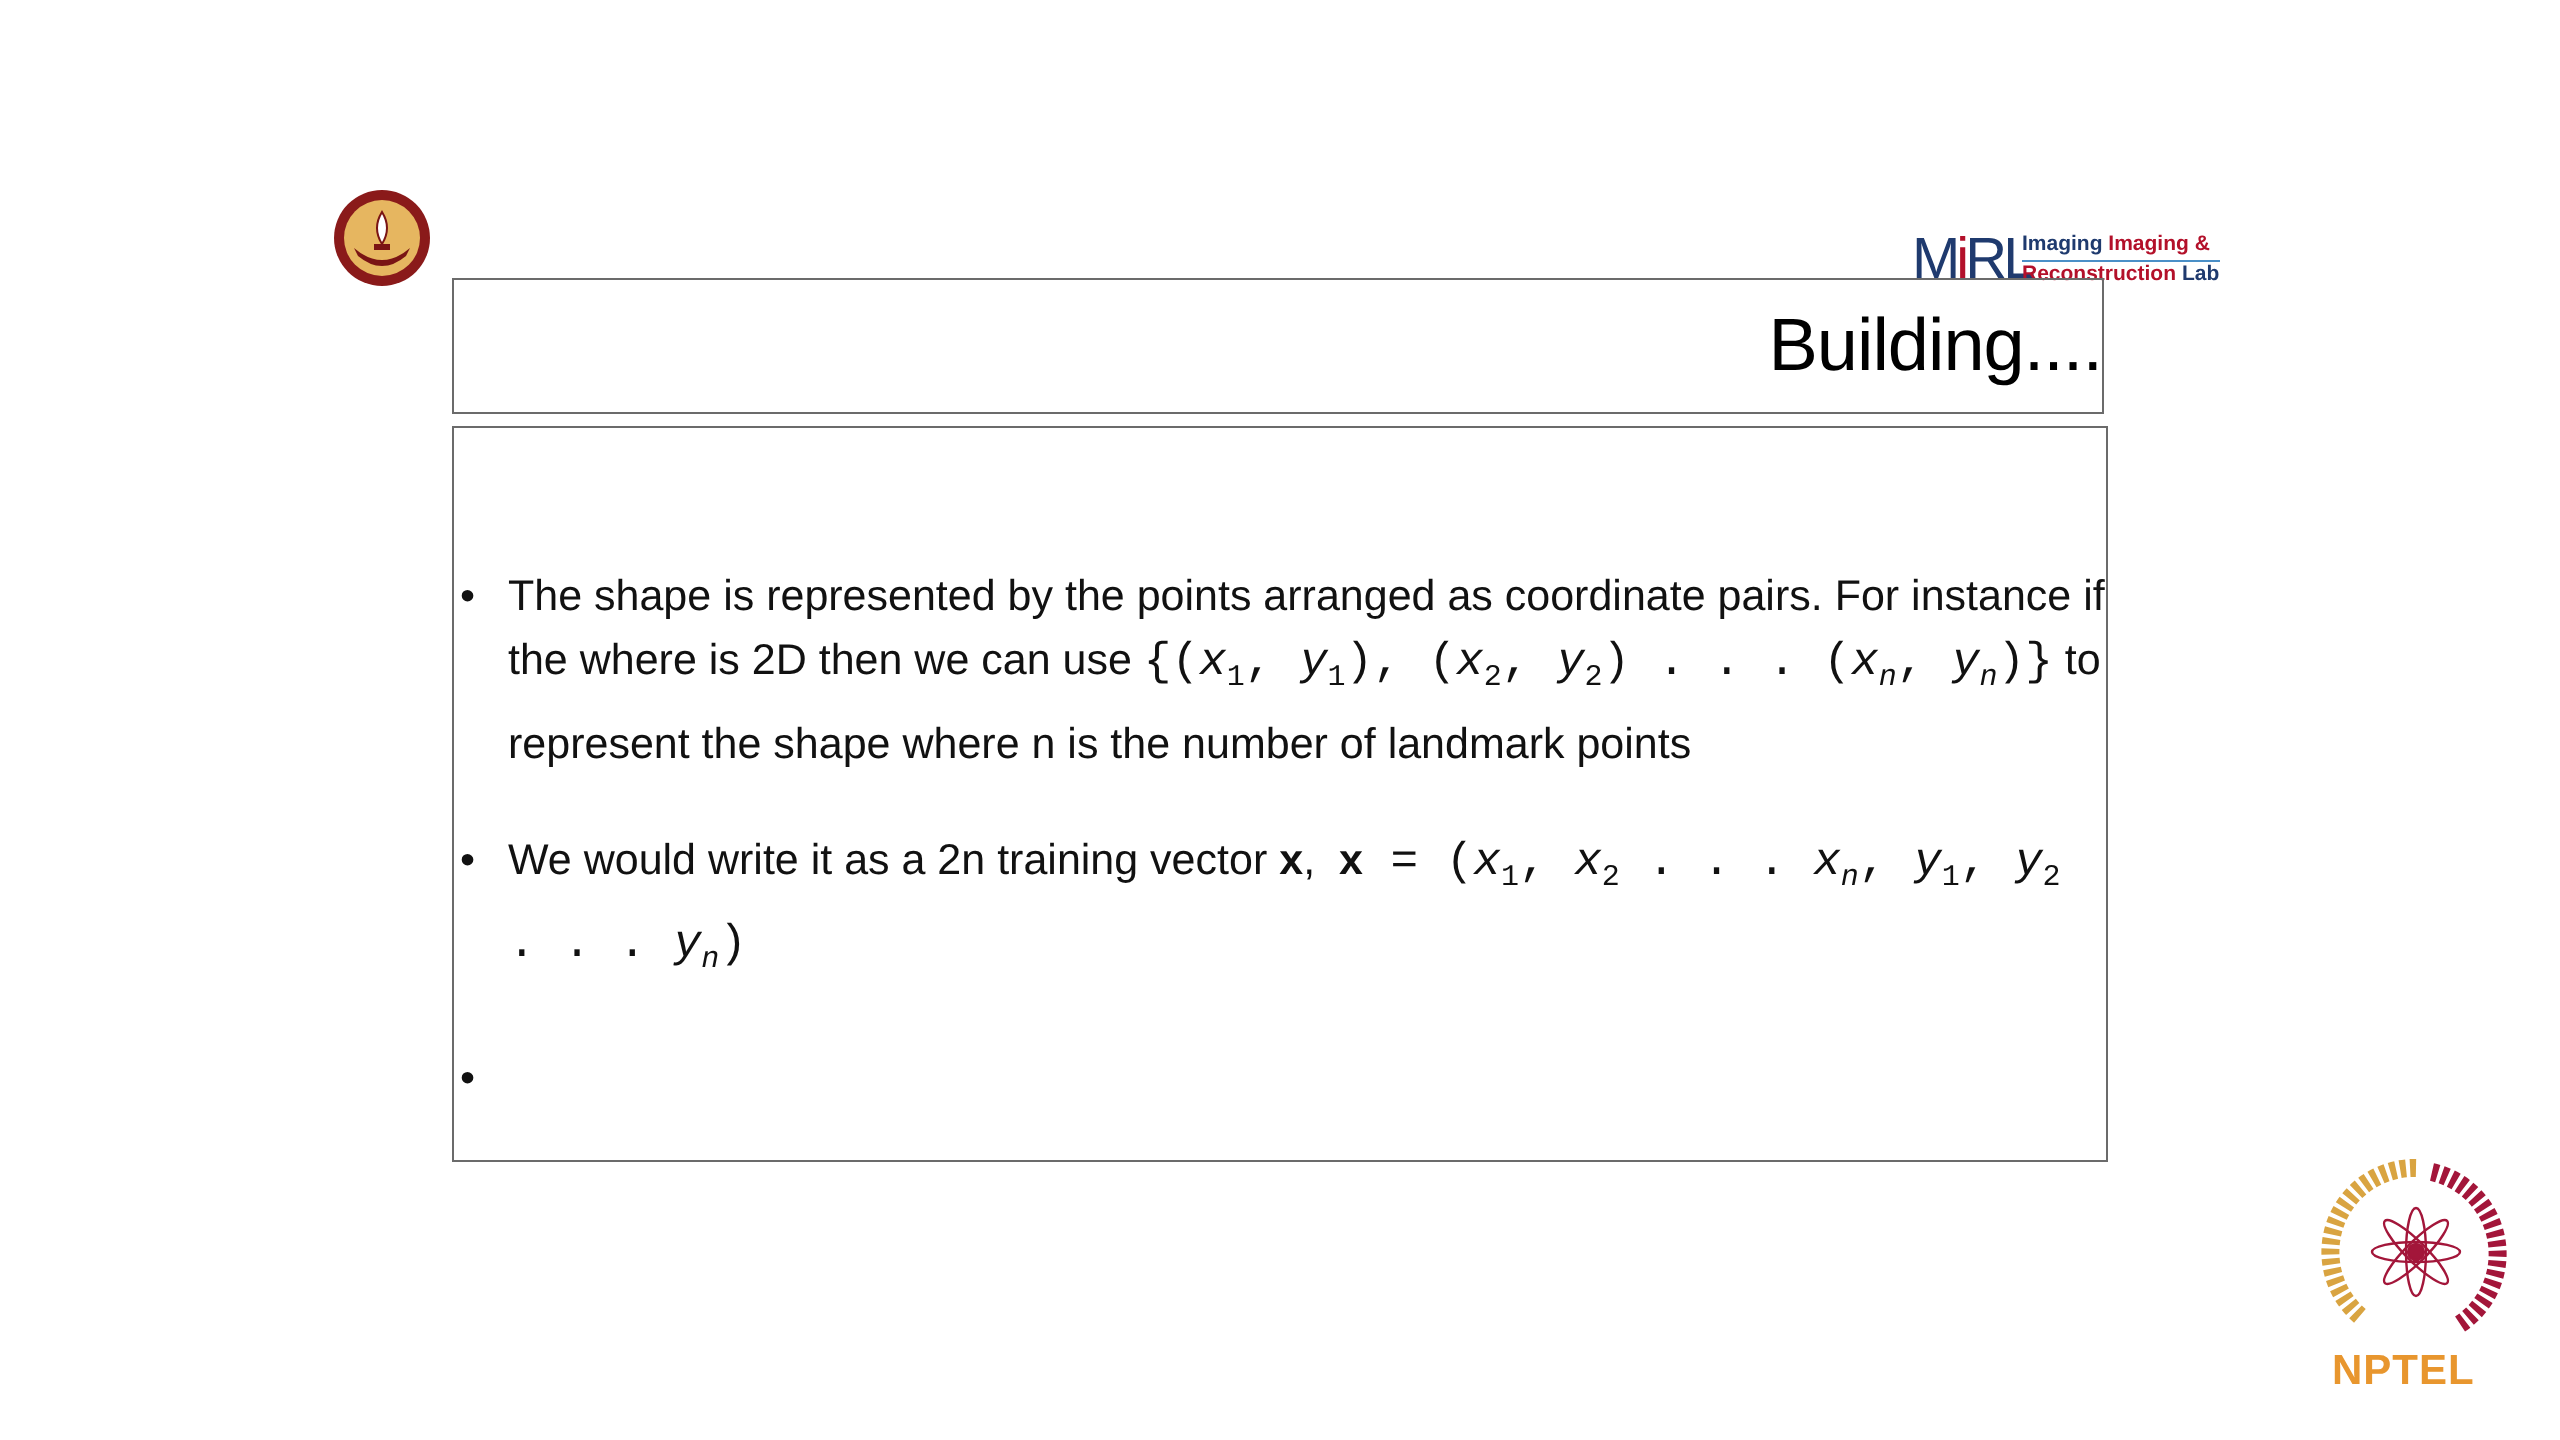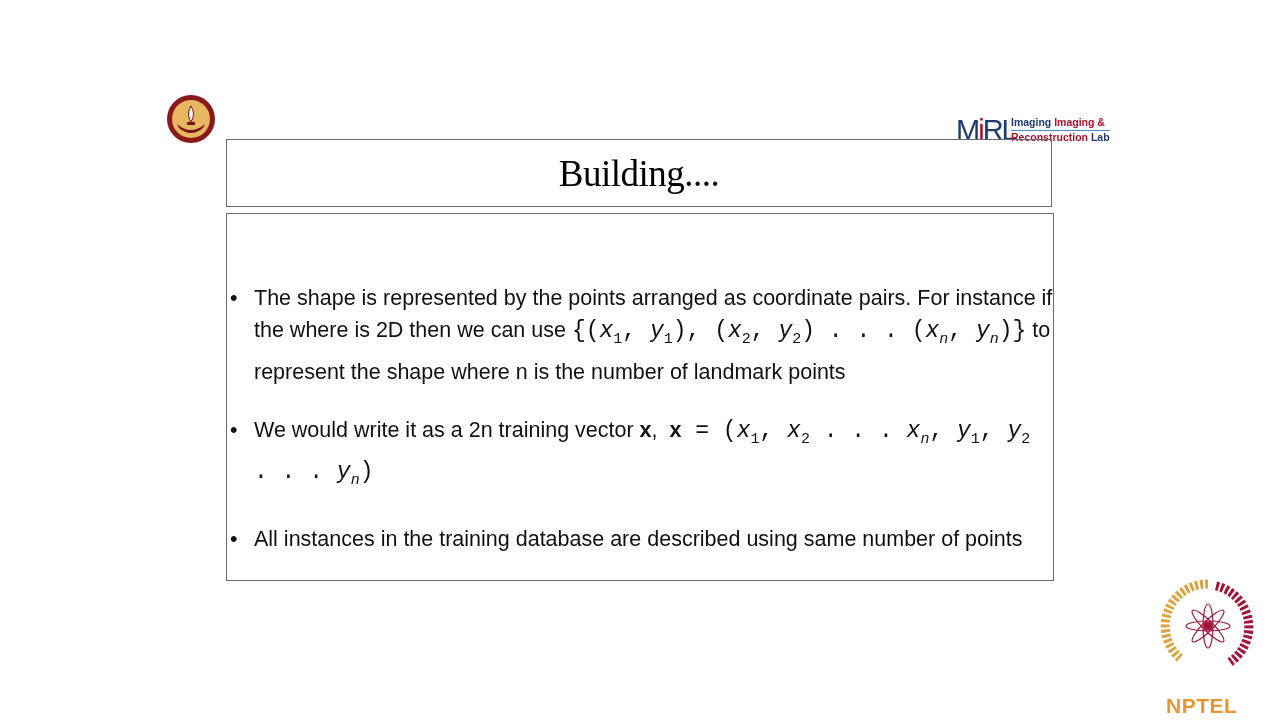--- a/index.html
+++ b/index.html
@@ -8,32 +8,32 @@
   .iit-logo { position:absolute; left:165px; top:94px; width:52px; height:50px; }
   .mirl-logo { position:absolute; left:956px; top:114px; width:160px; height:32px; }
   .mirl-big { position:absolute; left:0; top:0; font-family:"Liberation Sans", sans-serif; font-size:29px; letter-spacing:-2px; line-height:32px; }
   .mirl-big .m { color:#1f3a6e; }
   .mirl-big .i { color:#b3102a; }
   .mirl-big .rl { color:#1f3a6e; }
   .mirl-small { position:absolute; left:55px; top:2px; font-family:"Liberation Sans", sans-serif; font-size:10.5px; font-weight:bold; line-height:13px; }
   .mirl-small .line1 { border-bottom:1.5px solid #4a8fc7; padding-bottom:1px; }
   .mirl-small .blue { color:#1f3a6e; }
   .mirl-small .red { color:#b3102a; }
-  .title-box { position:absolute; left:226px; top:139px; width:826px; height:68px; border:1.5px solid #6b6b6b; box-sizing:border-box; display:flex; align-items:center; justify-content:center;font-family:Liberation Serif, serif; }
+  .title-box { position:absolute; left:226px; top:139px; width:826px; height:68px; border:1.5px solid #6b6b6b; box-sizing:border-box; display:flex; align-items:center; justify-content:flex-end; }
   .title-text { font-size:37px; color:#000; letter-spacing:-0.5px; }
   .content-box { position:absolute; left:226px; top:213px; width:828px; height:368px; border:1.5px solid #6b6b6b; box-sizing:border-box; }
   .bullets { position:absolute; left:0; top:68px; width:826px; }
   .bullet { position:relative; padding-left:27px; font-size:21.5px; line-height:32px; color:#111; }
   .bullet .dot { position:absolute; left:3px; top:0; }
   .bullet + .bullet { margin-top:26px; }
   .math { font-family:Liberation Mono, monospace; font-size:23px; }
   .math sub { font-size:15px; }
   .bold { font-weight:bold; }
   .nptel-logo { position:absolute; left:1160px; top:578px; width:96px; height:120px; }
-  .nptel-text { position:absolute; left:1166px; top:674px; font-size:21px; font-weight:bold; color:#e8962e; letter-spacing:0.5px;margin-top:20px; }
+  .nptel-text { position:absolute; left:1166px; top:674px; font-size:21px; font-weight:bold; color:#e8962e; letter-spacing:0.5px; }
 </style>
 </head>
 <body>
 
 <div class="iit-logo">
   <svg width="52" height="50" viewBox="0 0 52 50">
     <circle cx="26" cy="25" r="24" fill="#8a1a1a"></circle>
     <circle cx="26" cy="25" r="19" fill="#e6b660"></circle>
     <path d="M12 30 Q26 42 40 30 L38 34 Q26 44 14 34 Z" fill="#7a1414"></path>
     <path d="M26 12 Q31 20 26 28 Q21 20 26 12 Z" fill="#ffffff" stroke="#7a1414" stroke-width="1"></path>
@@ -60,21 +60,20 @@
     <div class="bullet">
       <span class="dot">•</span>
       <span>The shape is represented by the points arranged as coordinate pairs. For instance if the where is 2D then we can use </span><span class="math">{(<i>x</i><sub>1</sub>, <i>y</i><sub>1</sub>), (<i>x</i><sub>2</sub>, <i>y</i><sub>2</sub>) . . . (<i>x</i><sub><i>n</i></sub>, <i>y</i><sub><i>n</i></sub>)}</span><span> to represent the shape where n is the number of landmark points</span>
     </div>
     <div class="bullet">
       <span class="dot">•</span>
       <span>We would write it as a 2n training vector </span><span class="bold">x</span><span style="white-space:pre">,  </span><span class="bold">x</span><span class="math"> = (<i>x</i><sub>1</sub>, <i>x</i><sub>2</sub> . . . <i>x</i><sub><i>n</i></sub>, <i>y</i><sub>1</sub>, <i>y</i><sub>2</sub> . . . <i>y</i><sub><i>n</i></sub>)</span>
     </div>
     <div class="bullet">
       <span class="dot">•</span>
-      <span>All instances in the training database are described using same number of points</span>
     </div>
   </div>
 </div>
 
 <div class="nptel-logo">
   <svg width="96" height="96" viewBox="0 0 96 96">
     <path d="M48 6 A42 42 0 0 0 20 80" fill="none" stroke="#d9a441" stroke-width="9" stroke-dasharray="3 2"></path>
     <path d="M56 8 A42 42 0 0 1 70 84" fill="none" stroke="#a3163a" stroke-width="9" stroke-dasharray="3 2"></path>
     <g fill="none" stroke="#a3163a" stroke-width="1.2" transform="translate(48,48)">
       <ellipse rx="5" ry="22"></ellipse>

